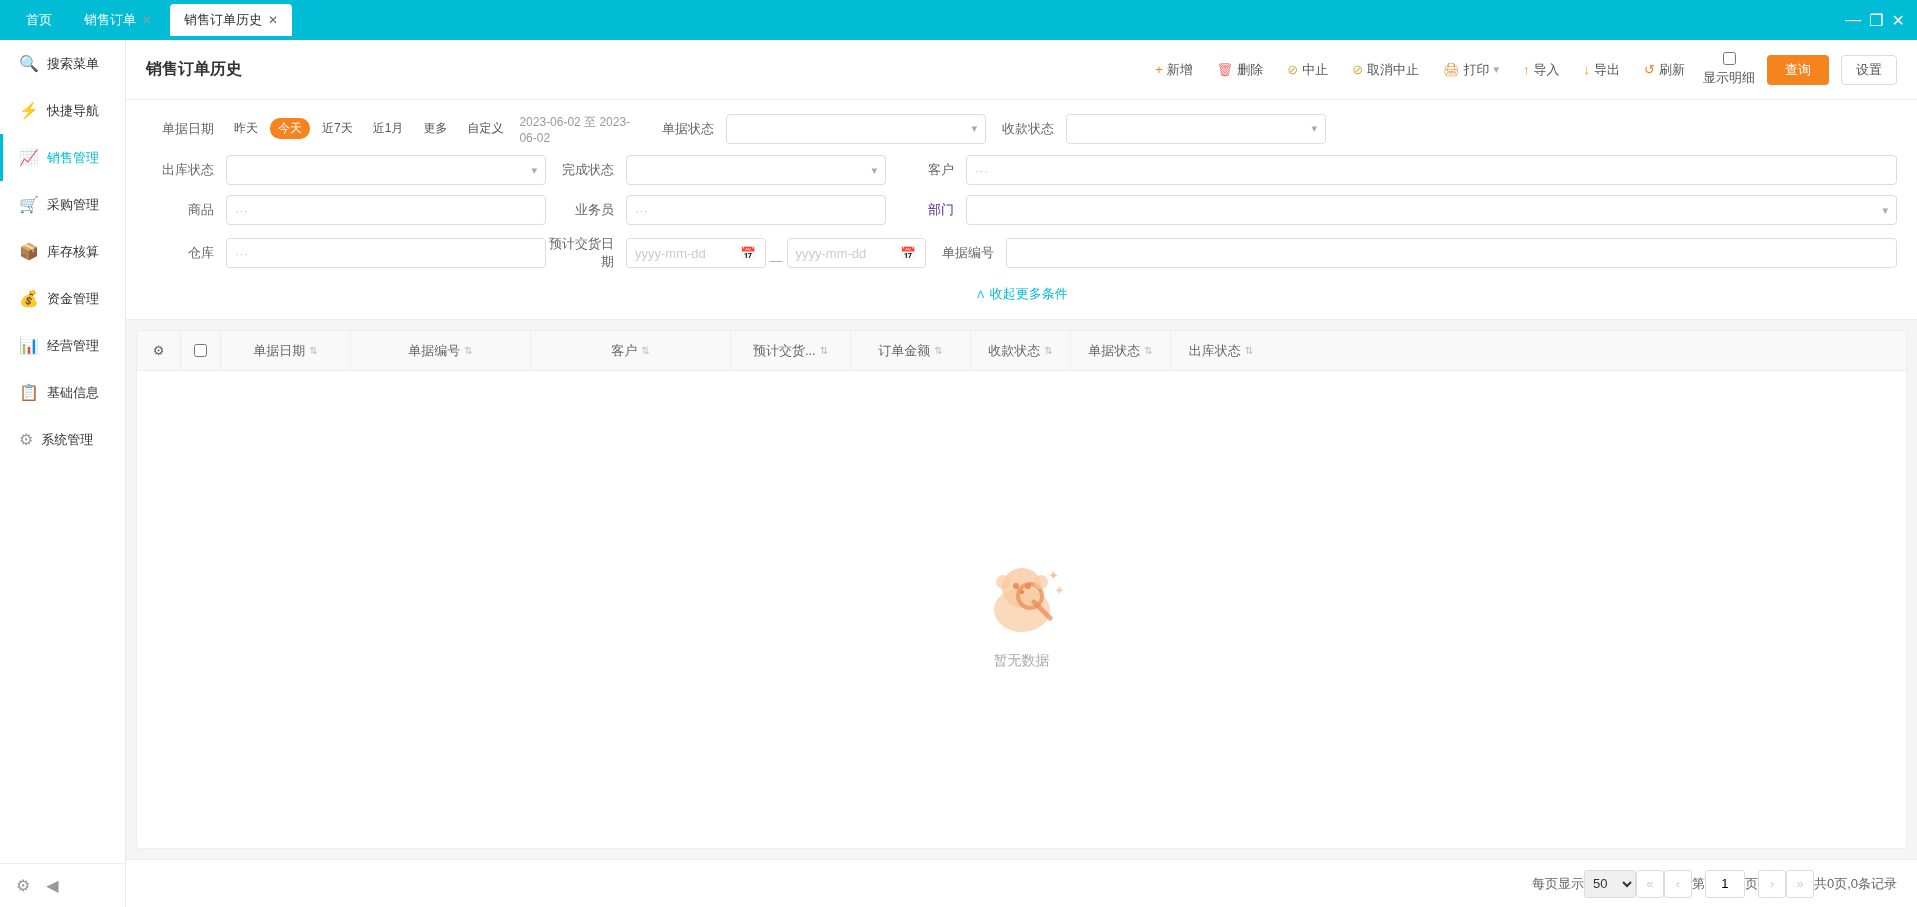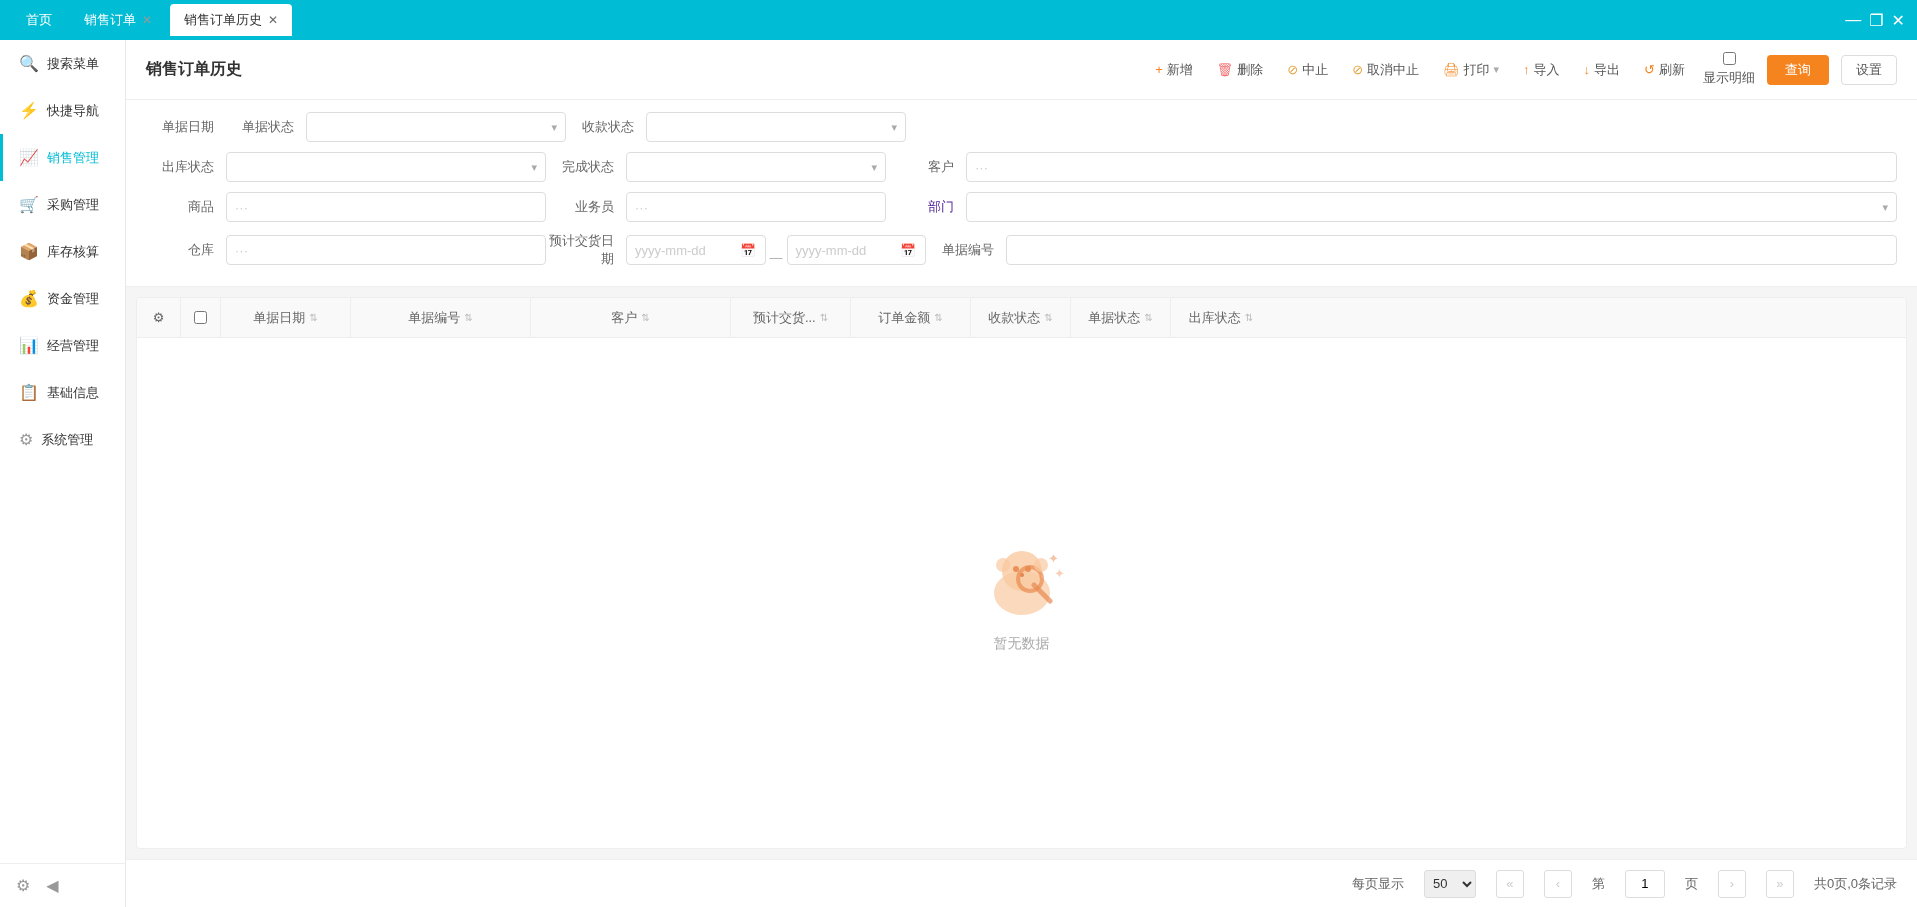--- a/index.html
+++ b/index.html
@@ -301,21 +301,21 @@
 
     
     .pagination {
       height: 48px;
       background: #fff;
       border-top: 1px solid #eee;
       display: flex;
       align-items: center;
       justify-content: flex-end;
       padding: 0 20px;
-      gap: 20px;
+      gap: 0;
       flex-shrink: 0;
     }
     .pagination-label { color: #666; font-size: 13px; }
     .page-size-select {
       height: 28px;
       border: 1px solid #ddd;
       border-radius: 3px;
       padding: 0 4px;
       font-size: 13px;
       color: #333;
@@ -467,20 +467,31 @@
         </label>
         <button class="btn-query">查询</button>
         <button class="btn-setting">设置</button>
       </div>
     </div>
 
     <div class="filter-area">
 
       <div class="filter-row">
         <span class="filter-label">单据日期</span>
+        <div class="filter-field" style="max-width:420px;">
+          <div class="date-quick-btns">
+            <span class="dqb">昨天</span>
+            <span class="dqb active">今天</span>
+            <span class="dqb">近7天</span>
+            <span class="dqb">近1月</span>
+            <span class="dqb">更多</span>
+            <span class="dqb">自定义</span>
+          </div>
+          <div class="date-range">2023-06-02 至 2023-06-02</div>
+        </div>
         <span style="width:80px;text-align:right;padding-right:12px;color:#666;">单据状态</span>
         <div class="filter-field" style="max-width:260px;">
           <div class="select-field">
             <span></span>
             <span class="arrow">▾</span>
           </div>
         </div>
         <span style="width:80px;text-align:right;padding-right:12px;color:#666;">收款状态</span>
         <div class="filter-field" style="max-width:260px;">
           <div class="select-field">
@@ -557,20 +568,23 @@
             <span>yyyy-mm-dd</span>
             <span style="color:#f5841f;">📅</span>
           </div>
         </div>
         <span style="width:80px;text-align:right;padding-right:12px;color:#666;">单据编号</span>
         <div class="filter-field">
           <input class="input-field" type="text" style="">
         </div>
       </div>
 
+      <div class="collapse-row">
+        <span>∧ 收起更多条件</span>
+      </div>
     </div>
 
     <div class="table-area">
       <div class="table-header">
         <div class="th th-settings">
           <span>⚙</span>
         </div>
         <div class="th th-checkbox">
           <input type="checkbox" style="">
         </div>

